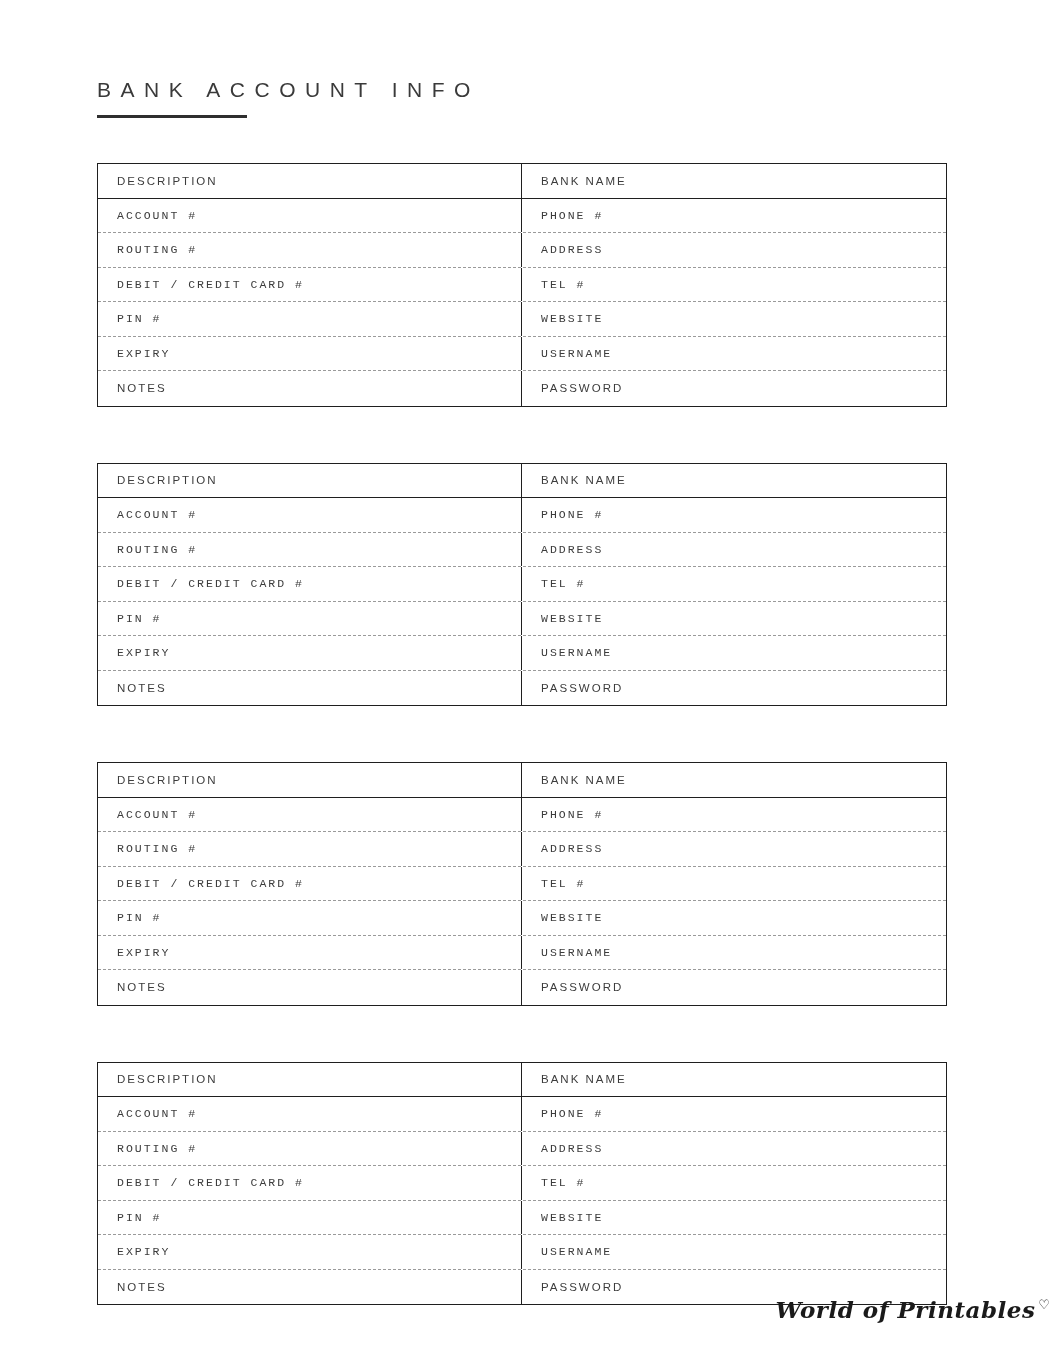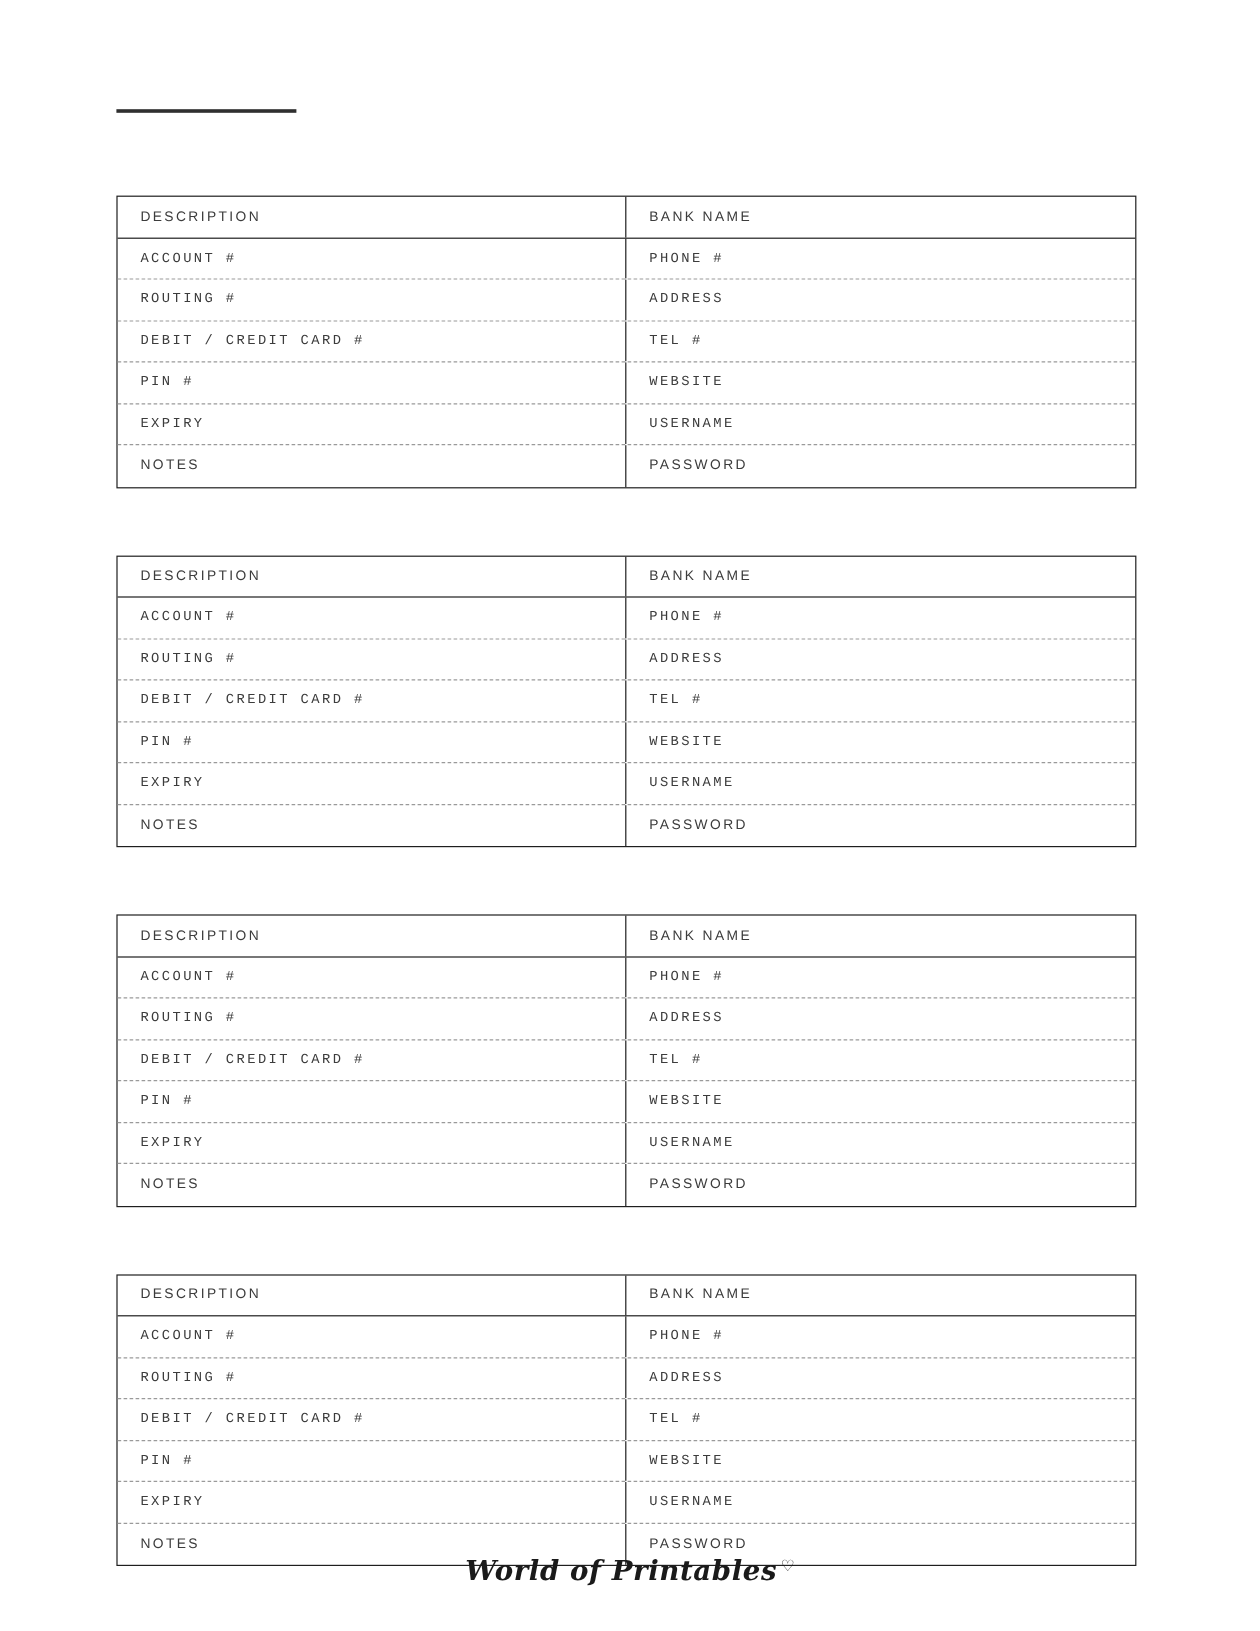--- a/index.html
+++ b/index.html
@@ -84,21 +84,21 @@
     overflow: hidden;
   }
   .cell.left {
     border-right: 1.5px solid #1f1f1f;
   }
   .footer {
     position: absolute;
     left: 0;
     right: 0;
     top: 1296px;
-    text-align: center;
+    text-align: right;
   }
   .brand {
     display: inline-block;
     font-family: "DejaVu Serif", serif;
     font-style: italic;
     font-weight: bold;
     font-size: 23px;
     letter-spacing: 0.5px;
     color: #1a1a1a;
   }
@@ -110,20 +110,21 @@
     margin-top: 1px;
     color: #1a1a1a;
   }
 </style>
 </head>
 <body>
 
 <div class="page">
 
   <div class="title-block">
+    <h1 class="page-title">BANK ACCOUNT INFO</h1>
     <div class="title-rule"></div>
   </div>
 
   <div class="tables" id="tables-container">
       <div class="acct-table">
         <div class="row solid-bottom">
           <div class="cell left">DESCRIPTION</div>
           <div class="cell right">BANK NAME</div>
         </div>
         <div class="row dashed-bottom">

